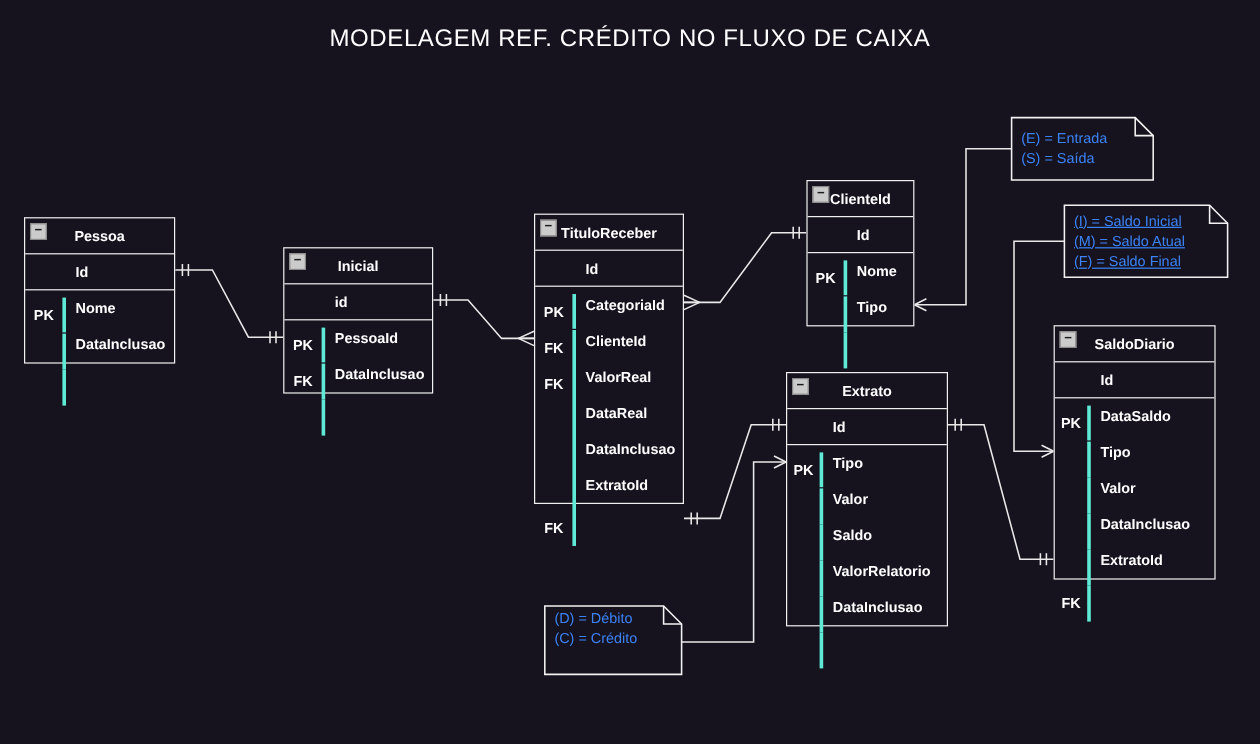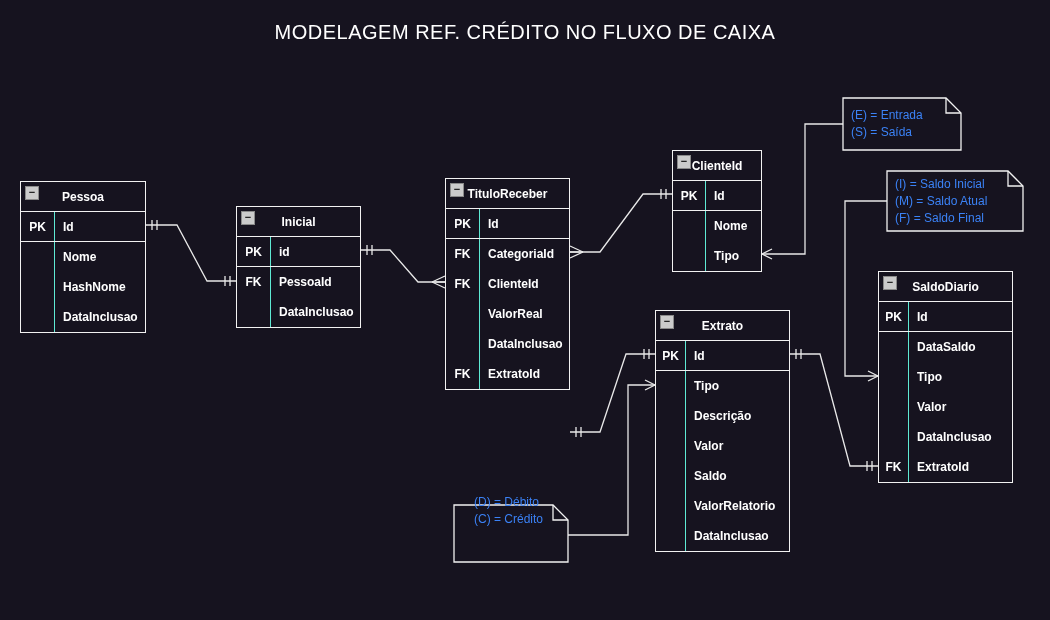--- a/index.html
+++ b/index.html
@@ -27,22 +27,22 @@
   .collapse{
     position:absolute;left:4px;top:4px;width:14px;height:14px;
     box-sizing:border-box;background:#cbcbcb;border:1px solid #8a8a8a;
     color:#1b1b1b;font-size:11px;line-height:11px;text-align:center;
     font-weight:bold;cursor:pointer;
   }
   .e-title{padding:0 4px;}
   .e-row{display:flex;height:30px;box-sizing:border-box;}
   .e-row.sep{border-bottom:1px solid #f2f2f2;}
   .e-key{
-    box-sizing:border-box;border-right:1px solid #5eead4;height:100%;
-    display:flex;align-items:center;justify-content:center;flex:none;
+    box-sizing:border-box;border-right:3px solid #5eead4;height:100%;
+    display:flex;align-items:center;justify-content:center;flex:none;margin-top:36px;
   }
   .e-name{display:flex;align-items:center;padding-left:8px;white-space:nowrap;}
   .note-text{
     position:absolute;color:#3b82f6;font-size:12px;font-weight:400;
     line-height:17px;white-space:nowrap;
   }
 </style>
 </head>
 <body>
 
@@ -101,24 +101,20 @@
         <div class="e-row sep">
           <div class="e-key" style="width: 34px;">PK</div>
           <div class="e-name">Id</div>
         </div>
         <div class="e-row">
           <div class="e-key" style="width: 34px;"></div>
           <div class="e-name">Nome</div>
         </div>
         <div class="e-row">
           <div class="e-key" style="width: 34px;"></div>
-          <div class="e-name">HashNome</div>
-        </div>
-        <div class="e-row">
-          <div class="e-key" style="width: 34px;"></div>
           <div class="e-name">DataInclusao</div>
         </div>
       </div>
       <div class="entity" style="left: 236px; top: 206px; width: 125px;">
         <div class="e-header">
           <span class="collapse">−</span>
           <span class="e-title">Inicial</span>
         </div>
         <div class="e-row sep">
           <div class="e-key" style="width: 34px;">PK</div>
@@ -149,20 +145,24 @@
         <div class="e-row">
           <div class="e-key" style="width: 34px;">FK</div>
           <div class="e-name">ClienteId</div>
         </div>
         <div class="e-row">
           <div class="e-key" style="width: 34px;"></div>
           <div class="e-name">ValorReal</div>
         </div>
         <div class="e-row">
           <div class="e-key" style="width: 34px;"></div>
+          <div class="e-name">DataReal</div>
+        </div>
+        <div class="e-row">
+          <div class="e-key" style="width: 34px;"></div>
           <div class="e-name">DataInclusao</div>
         </div>
         <div class="e-row">
           <div class="e-key" style="width: 34px;">FK</div>
           <div class="e-name">ExtratoId</div>
         </div>
       </div>
       <div class="entity" style="left: 672px; top: 150px; width: 90px;">
         <div class="e-header">
           <span class="collapse">−</span>
@@ -186,24 +186,20 @@
           <span class="collapse">−</span>
           <span class="e-title">Extrato</span>
         </div>
         <div class="e-row sep">
           <div class="e-key" style="width: 30px;">PK</div>
           <div class="e-name">Id</div>
         </div>
         <div class="e-row">
           <div class="e-key" style="width: 30px;"></div>
           <div class="e-name">Tipo</div>
-        </div>
-        <div class="e-row">
-          <div class="e-key" style="width: 30px;"></div>
-          <div class="e-name">Descrição</div>
         </div>
         <div class="e-row">
           <div class="e-key" style="width: 30px;"></div>
           <div class="e-name">Valor</div>
         </div>
         <div class="e-row">
           <div class="e-key" style="width: 30px;"></div>
           <div class="e-name">Saldo</div>
         </div>
         <div class="e-row">
@@ -244,23 +240,23 @@
           <div class="e-key" style="width: 30px;">FK</div>
           <div class="e-name">ExtratoId</div>
         </div>
       </div>
     </div>
   <div id="notes-layer">
       <div class="note-text" style="left: 851px; top: 107px;">
         <div>(E) = Entrada</div>
         <div>(S) = Saída</div>
       </div>
-      <div class="note-text" style="left: 895px; top: 175.5px;">
+      <div class="note-text" style="left: 895px; top: 175.5px; text-decoration: underline;">
         <div>(I) = Saldo Inicial</div>
         <div>(M) = Saldo Atual</div>
         <div>(F) = Saldo Final</div>
       </div>
-      <div class="note-text" style="left: 462px; top: 494px; margin-left: 12px;">
+      <div class="note-text" style="left: 462px; top: 507px;">
         <div>(D) = Débito</div>
         <div>(C) = Crédito</div>
       </div>
     </div>
 </div>
 
 </body></html>

